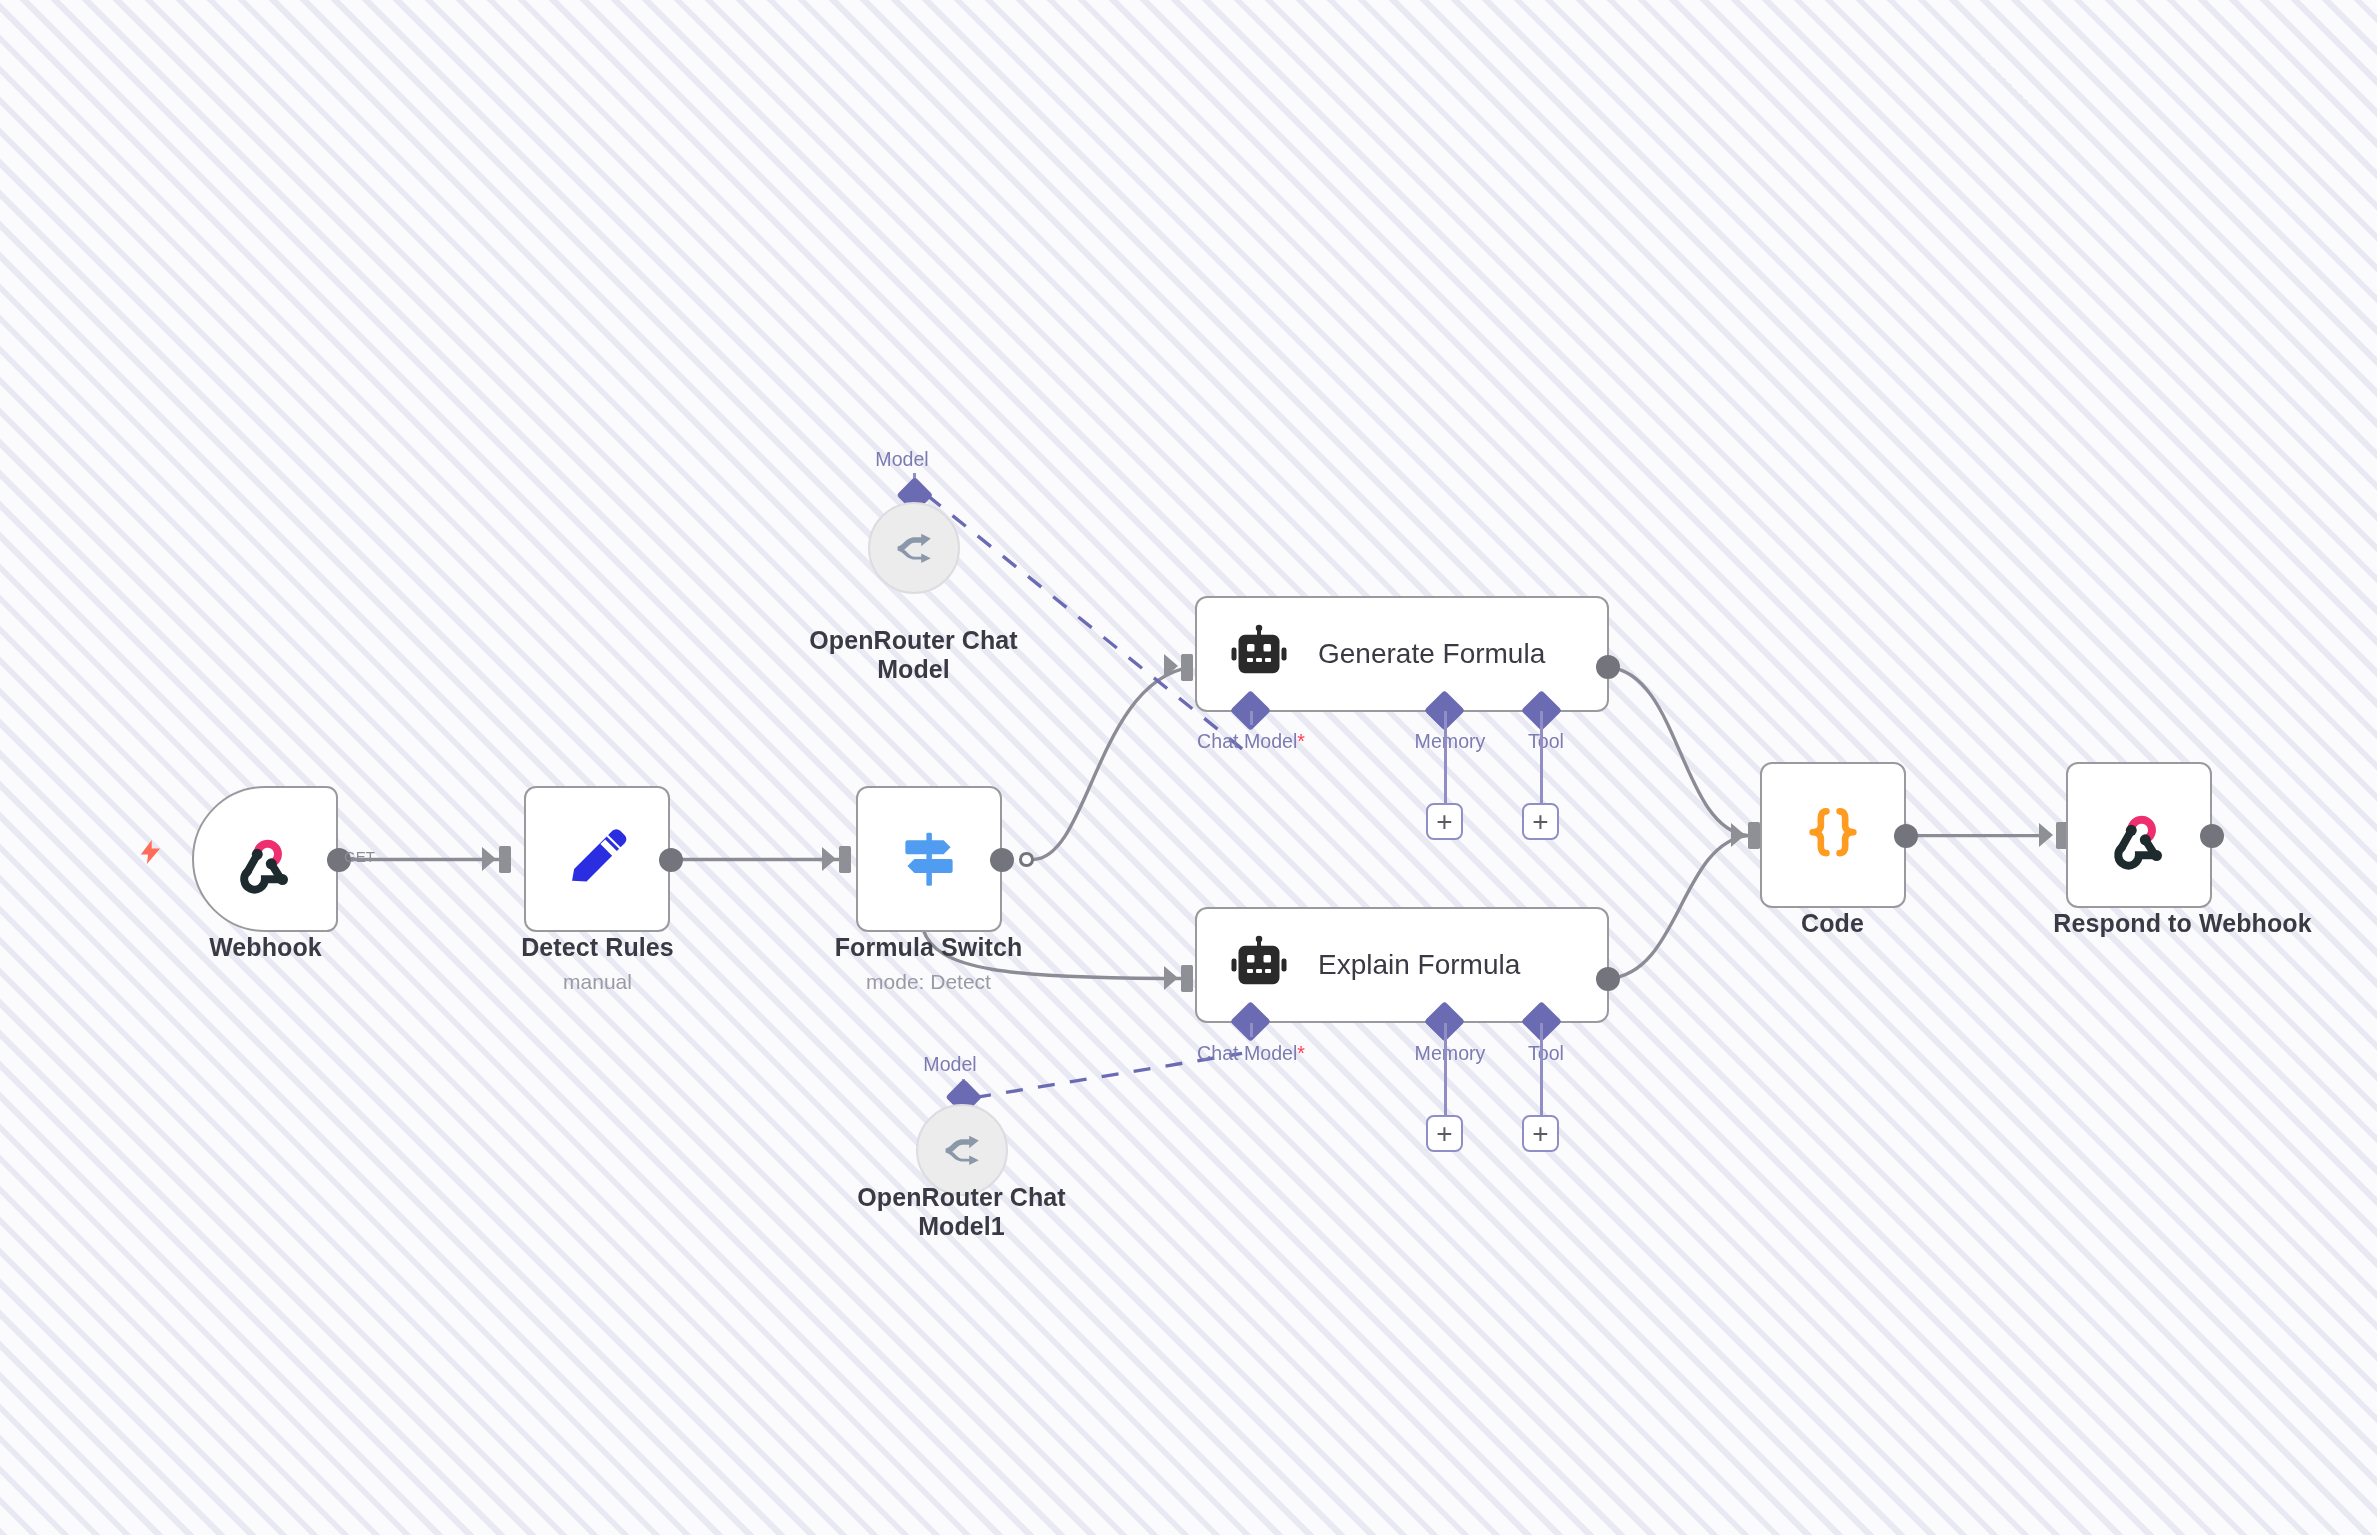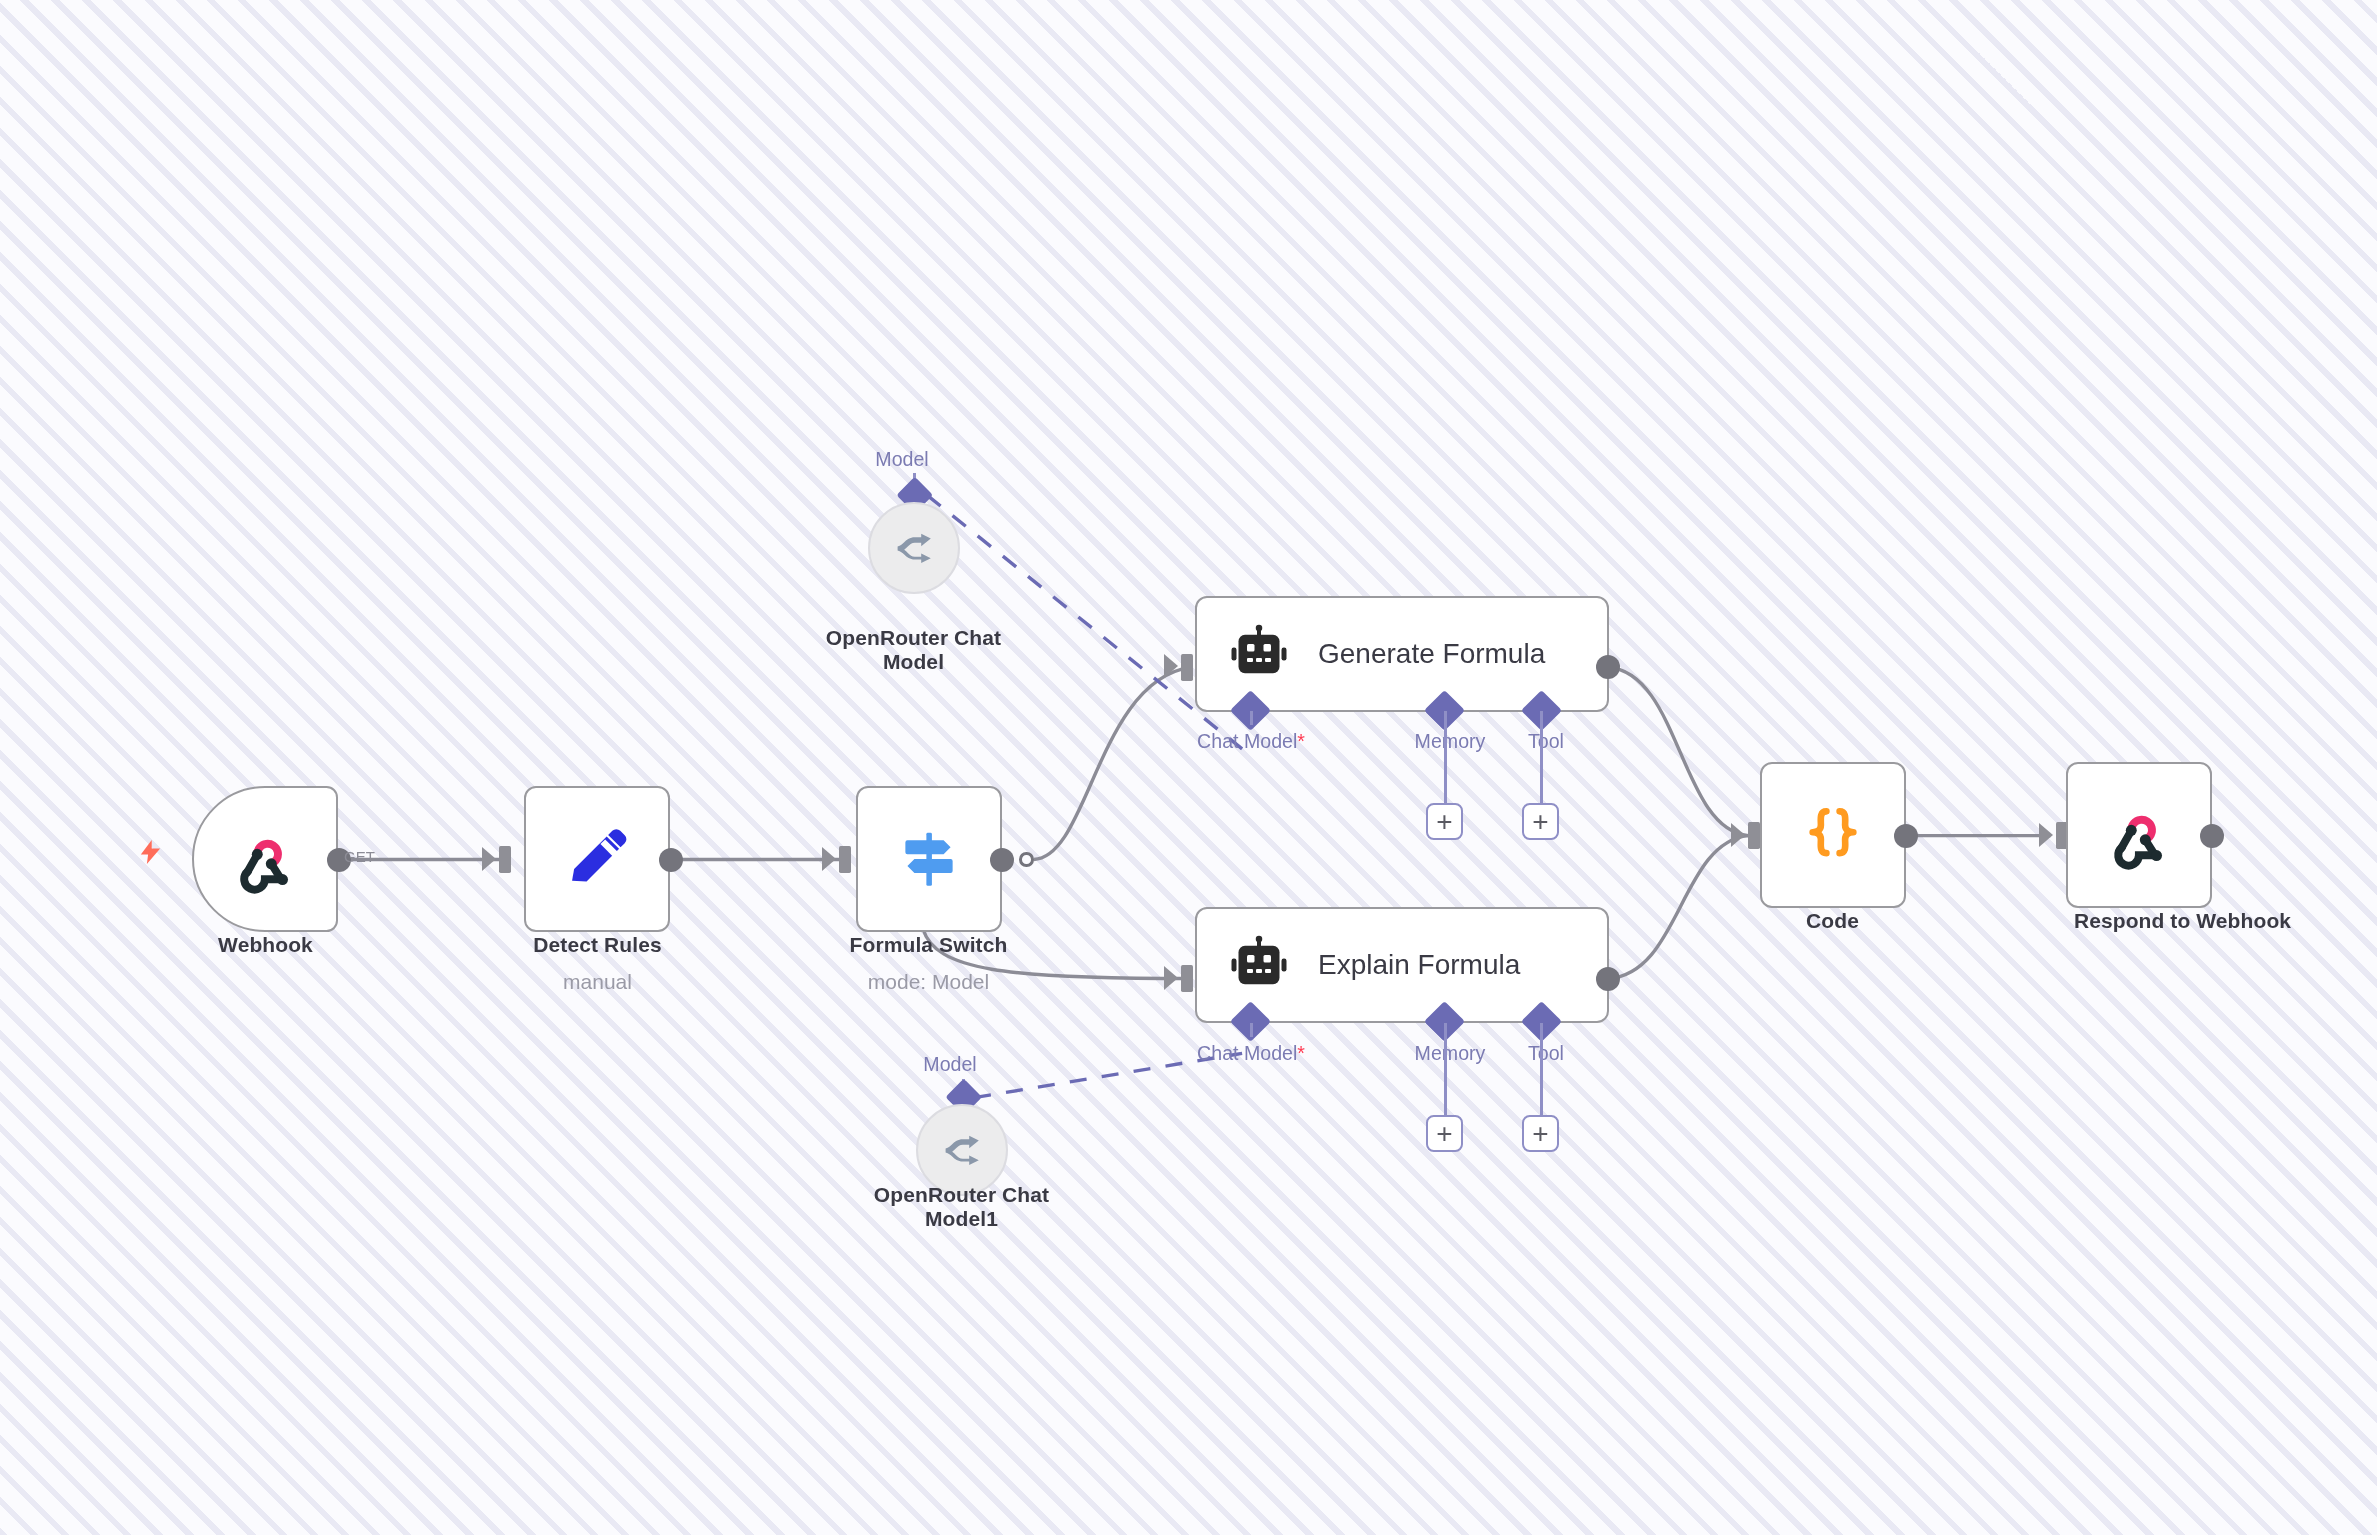--- a/index.html
+++ b/index.html
@@ -51,21 +51,21 @@
   .node.agent {
     width: 414px; height: 116px;
     border-radius: 12px;
     padding-left: 32px;
   }
 
   .node-label {
     position: absolute;
     text-align: center;
     color: #3a3a44;
-    font-size: 21px;
+    font-size: 25px;
     font-weight: 700;
     line-height: 1.14;
     white-space: pre-line;
     letter-spacing: 0.1px;
   }
   .node-sublabel {
     position: absolute;
     text-align: center;
     color: #9a9aa6;
     font-size: 21px;
@@ -252,21 +252,21 @@
       <svg viewBox="0 0 24 24" width="70" height="70">
         <rect x="11.1" y="3.0" width="1.9" height="18.2" rx="0.5" fill="#4f9cf0"></rect>
         <path d="M4.6 5.6 H17.0 L19.4 8.0 L17.0 10.4 H4.6 a0.7 0.7 0 0 1 -0.7 -0.7 V6.3 a0.7 0.7 0 0 1 0.7 -0.7 z" fill="#4f9cf0"></path>
         <path d="M19.4 12.0 H7.0 L4.6 14.4 L7.0 16.8 H19.4 a0.7 0.7 0 0 0 0.7 -0.7 v-3.4 a0.7 0.7 0 0 0 -0.7 -0.7 z" fill="#4f9cf0"></path>
       </svg>
     </span>
   </div>
   <div class="port-out" style="left:990px; top:848px;"></div>
   <div class="port-open" style="left:1019px; top:852px;"></div>
   <div class="node-label" style="left:813px; top:933px; width:231px;">Formula Switch</div>
-  <div class="node-sublabel" style="left:813px; top:970px; width:231px;">mode: Model</div>
+  <div class="node-sublabel" style="left:813px; top:970px; width:231px;">mode: Detect</div>
 
   <div class="port-caption" style="left:851px; top:448px; width:102px;">Model</div>
   <div class="stub" style="left:913px; top:473px; height:12px;"></div>
   <div class="diamond small" style="left:902px; top:482px;"></div>
   <div class="subnode" style="left:868px; top:502px;">
     <span class="icn-or">
       <svg viewBox="0 0 24 24" width="48" height="48">
         <path d="M20.4 7.3 L15.6 4.9 v1.7 h-3.2 c-2.5 0 -3.9 1.2 -5.3 2.5 c-0.9 0.9 -1.8 1.8 -3.3 2.1 v2.0 c1.5 0.3 2.4 1.2 3.3 2.1 c1.4 1.3 2.8 2.5 5.3 2.5 h3.2 v1.7 l4.8 -2.4 l-4.8 -2.4 v1.7 h-3.2 c-1.5 0 -2.3 -0.7 -3.5 -1.9 c-0.5 -0.5 -1.1 -1.1 -1.8 -1.6 c0.7 -0.5 1.3 -1.1 1.8 -1.6 c1.2 -1.2 2.0 -1.9 3.5 -1.9 h3.2 v1.7 z" fill="#8b98aa"></path>
       </svg>
     </span>

